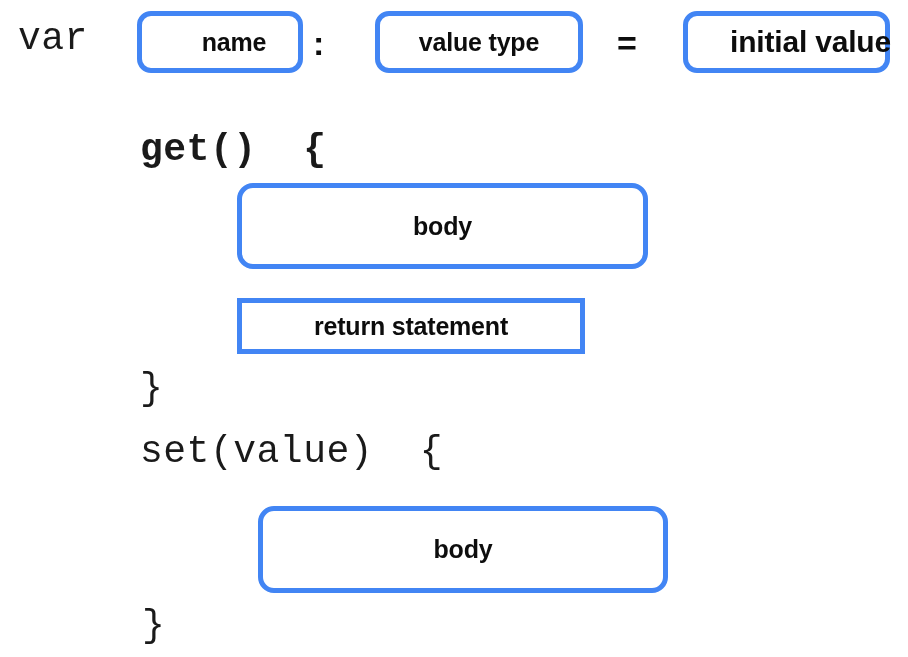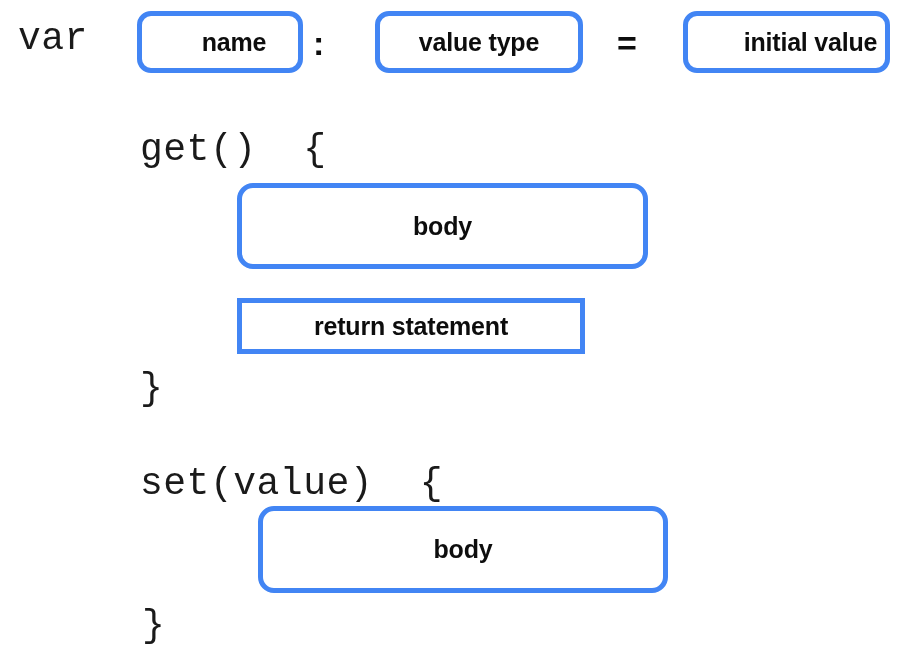--- a/index.html
+++ b/index.html
@@ -67,38 +67,38 @@
 
   
   #kw-var        { left: 18px;  top: 20px;  font-size: 38px; }
   #slot-name     { left: 137px; top: 11px;  width: 166px; height: 62px; }
   #slot-name .slot-label     { font-size: 25px; margin-left: 28px; }
   #op-colon      { left: 313px; top: 26px;  font-size: 34px; }
   #slot-datatype { left: 375px; top: 11px;  width: 208px; height: 62px; }
   #slot-datatype .slot-label { font-size: 25px; }
   #op-equals     { left: 617px; top: 26px;  font-size: 34px; }
   #slot-initial  { left: 683px; top: 11px;  width: 207px; height: 62px; }
-  #slot-initial .slot-label  { font-size: 25px; margin-left: 48px; }
+  #slot-initial .slot-label  { font-size: 30px; margin-left: 48px; }
 
   
-  #kw-get        { left: 140px; top: 131px; font-size: 38px; }
+  #kw-get        { left: 140px; top: 131px; font-size: 38px; font-weight: bold; }
 
   
   #slot-body-get { left: 237px; top: 183px; width: 411px; height: 86px; border-radius: 16px; }
   #slot-body-get .slot-label { font-size: 25px; }
 
   
   #slot-return   { left: 237px; top: 298px; width: 348px; height: 56px; border-radius: 0; }
   #slot-return .slot-label   { font-size: 25px; }
 
   
   #brace-get     { left: 140px; top: 370px; font-size: 38px; }
 
   
-  #kw-set        { left: 140px; top: 465px; font-size: 38px; }
+  #kw-set        { left: 140px; top: 433px; font-size: 38px; }
 
   
   #slot-body-set { left: 258px; top: 506px; width: 410px; height: 87px; border-radius: 16px; }
   #slot-body-set .slot-label { font-size: 25px; }
 
   
   #brace-set     { left: 142px; top: 607px; font-size: 38px; }
 </style>
 </head>
 <body>

